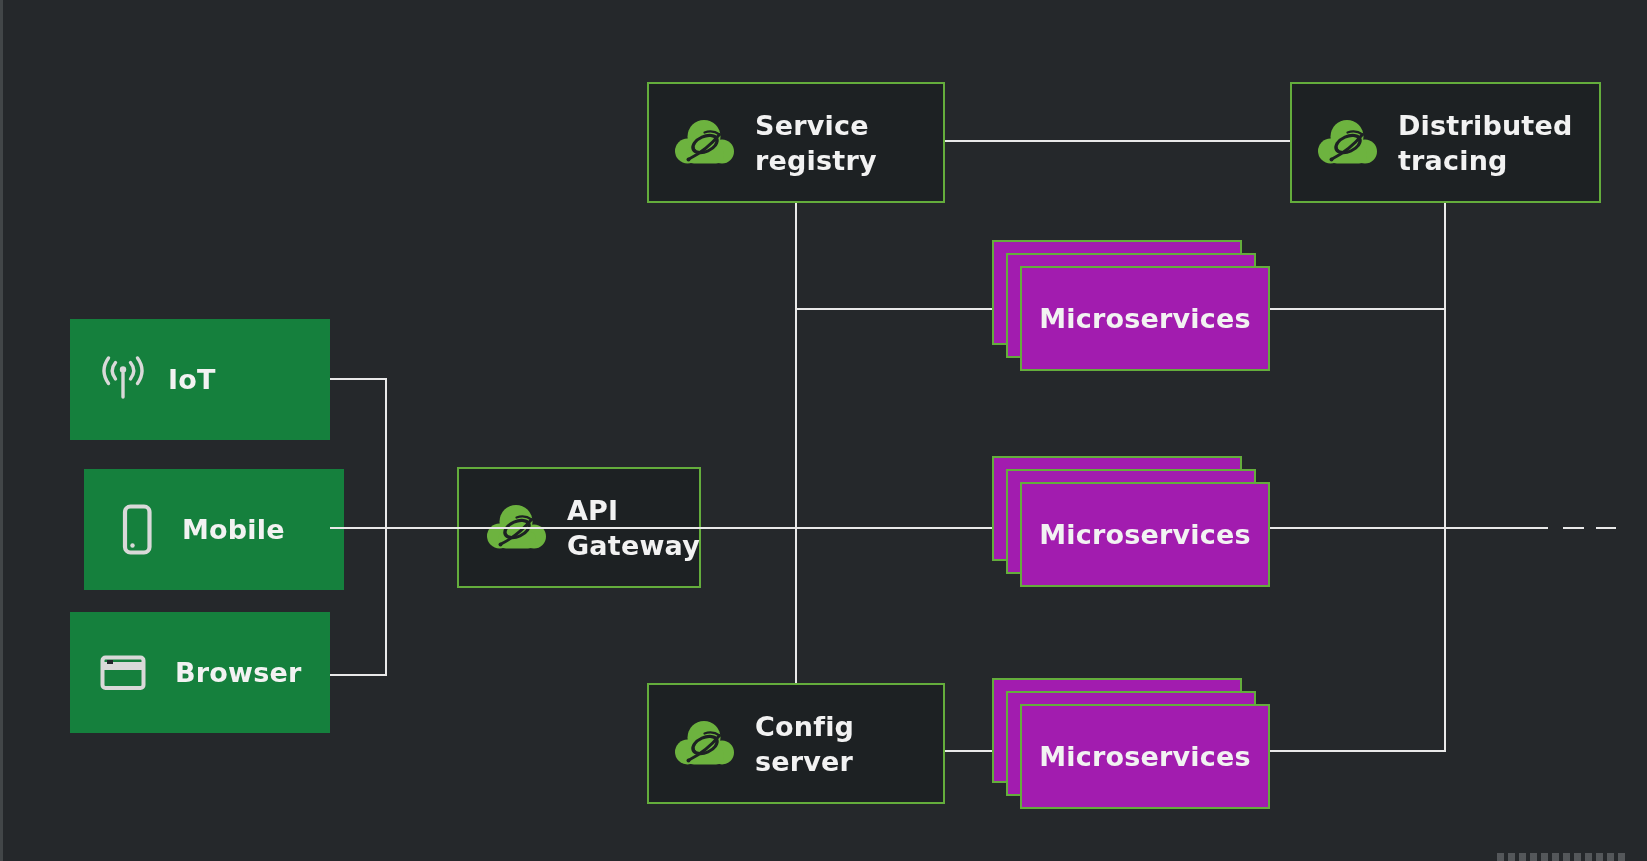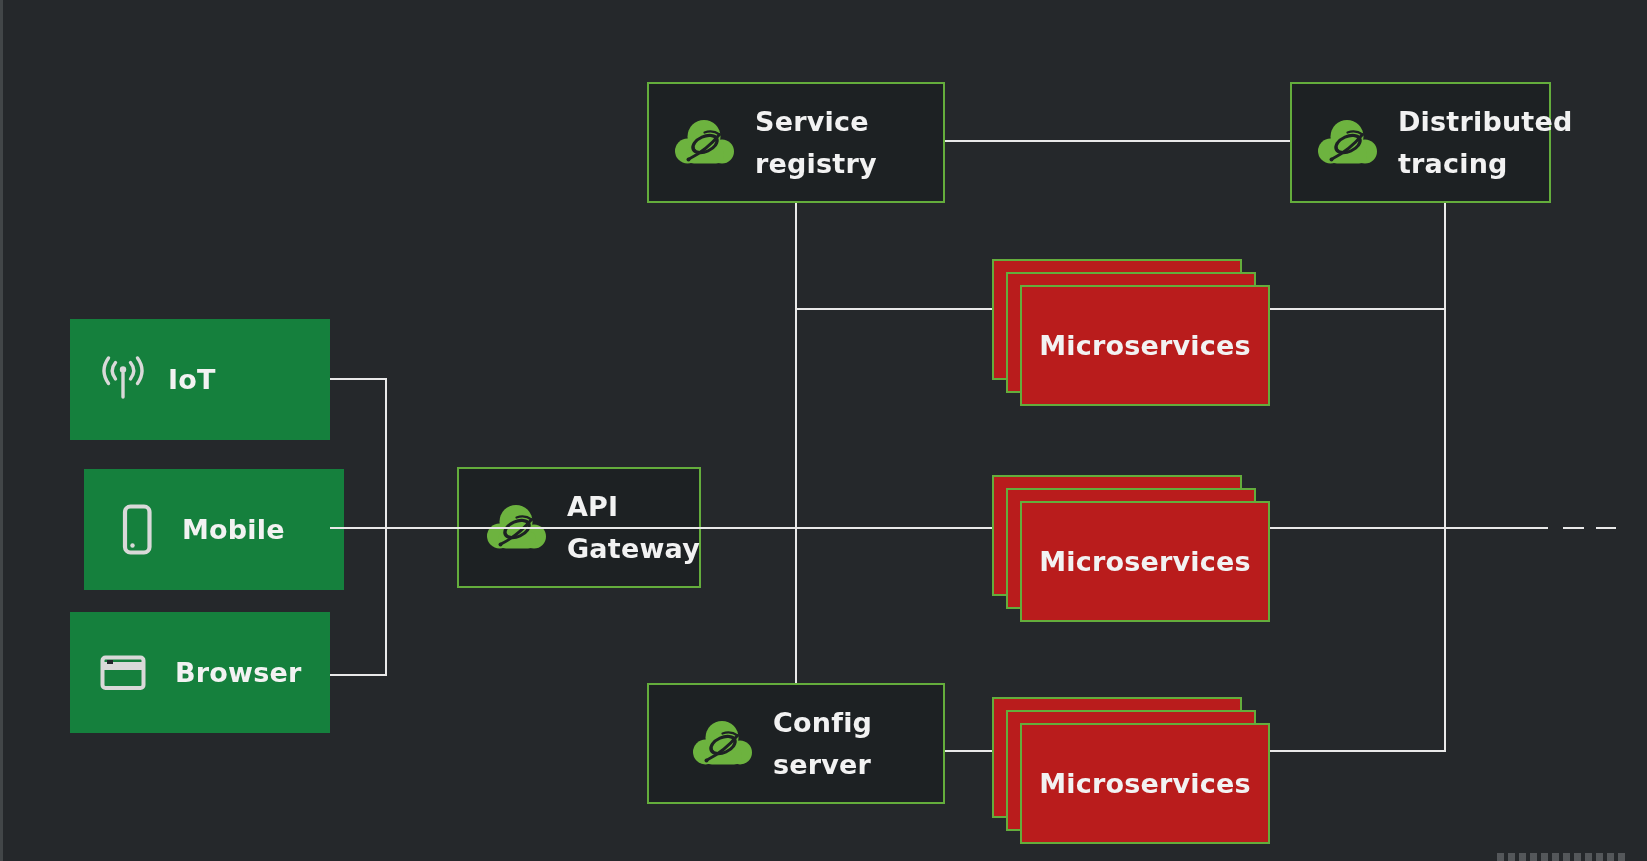--- a/index.html
+++ b/index.html
@@ -11,33 +11,33 @@
   .edge-strip{position:absolute;left:0;top:0;width:3px;height:861px;background:#4a4d50;opacity:.8;}
 
   
   .node{
     position:absolute;box-sizing:border-box;display:flex;align-items:center;
     background:#1d2123;border:2px solid #64ad3c;z-index:3;
     padding-left:24px;
   }
   .node.client{background:#15803d;border:none;padding-left:26px;}
   .label{
-    color:#f2f2f2;font-size:27px;line-height:42px;font-weight:600;
+    color:#f2f2f2;font-size:27px;line-height:35px;font-weight:600;
     letter-spacing:.2px;
   }
   .node .label{width:170px;}
   .node.client .label{width:auto;}
   #node-api-gateway .label{width:130px;}
   .icon-wrap{flex:0 0 auto;display:flex;align-items:center;justify-content:center;margin-right:18px;}
 
   
   .stack{position:absolute;z-index:3;}
   .card{
-    position:absolute;width:250px;height:121px;box-sizing:border-box;
-    background:#b91c1c;border:2px solid #64ad3c;margin-top:19px;
+    position:absolute;width:250px;height:105px;box-sizing:border-box;
+    background:#a21caf;border:2px solid #64ad3c;
   }
   .card.c1{left:0;top:0;z-index:1;}
   .card.c2{left:14px;top:13px;z-index:2;}
   .card.c3{left:28px;top:26px;z-index:3;display:flex;align-items:center;justify-content:center;}
 
   
   .conn{position:absolute;background:#e9e9e9;z-index:6;}
   .conn.h{height:2px;}
   .conn.v{width:2px;}
   .conn.dash{height:2px;}
@@ -118,39 +118,39 @@
 
   <div class="node" id="node-service-registry" style="left:647px;top:82px;width:298px;height:121px;">
     <span class="icon-wrap">
       <svg width="64" height="50" viewBox="0 0 64 50">
           <use href="#spring-logo"></use>
         </svg>
     </span>
     <span class="label">Service registry</span>
   </div>
 
-  <div class="node" id="node-distributed-tracing" style="left:1290px;top:82px;width:261px;height:121px;">
+  <div class="node" id="node-distributed-tracing" style="left:1290px;top:82px;width:311px;height:121px;">
     <span class="icon-wrap">
       <svg width="64" height="50" viewBox="0 0 64 50">
           <use href="#spring-logo"></use>
         </svg>
     </span>
     <span class="label">Distributed tracing</span>
   </div>
 
   <div class="node" id="node-api-gateway" style="left:457px;top:467px;width:244px;height:121px;justify-content:center;">
     <span class="icon-wrap">
       <svg width="64" height="50" viewBox="0 0 64 50">
           <use href="#spring-logo"></use>
         </svg>
     </span>
     <span class="label">API Gateway</span>
   </div>
 
-  <div class="node" id="node-config-server" style="left:647px;top:683px;width:298px;height:121px;justify-content:flex-end;">
+  <div class="node" id="node-config-server" style="left:647px;top:683px;width:298px;height:121px;">
     <span class="icon-wrap">
       <svg width="64" height="50" viewBox="0 0 64 50">
           <use href="#spring-logo"></use>
         </svg>
     </span>
     <span class="label">Config server</span>
   </div>
 
   <div class="stack" style="left:992px;top:240px;width:278px;height:147px;">
     <div class="card c1"></div>

